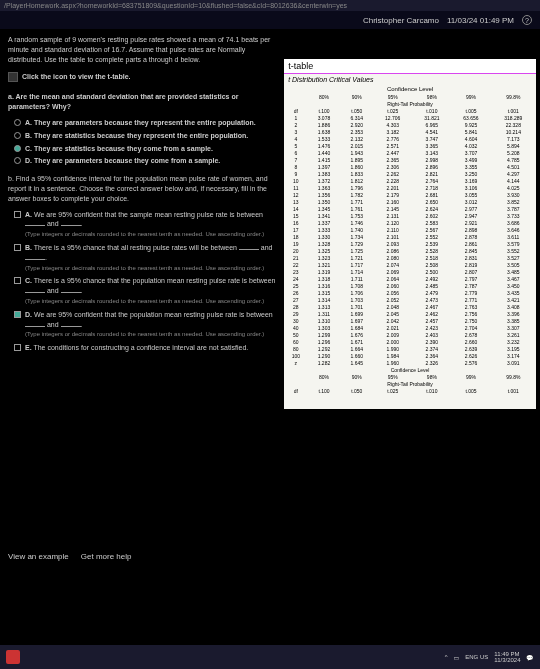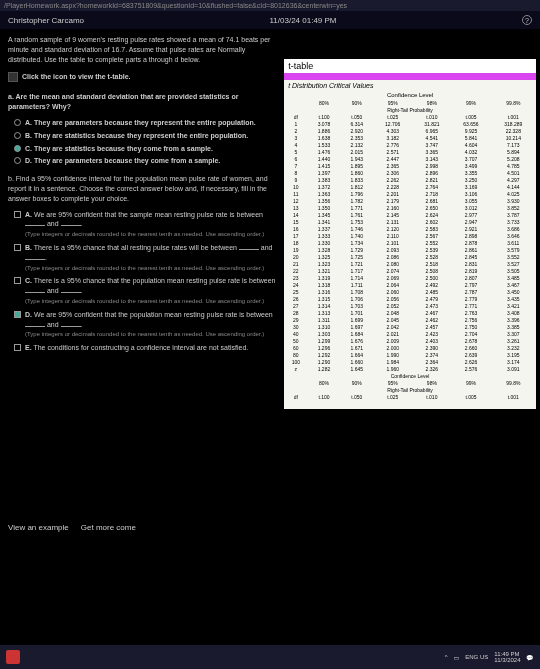--- a/index.html
+++ b/index.html
@@ -1,40 +1,40 @@
 <!DOCTYPE html>
 <html><head>
 <meta charset="utf-8">
 <style>
 *{margin:0;padding:0;box-sizing:border-box;font-family:Arial,sans-serif}
 body{width:540px;height:669px;background:#000;overflow:hidden;position:relative}
 .url-bar{background:#1a1a2e;color:#888;font-size:7px;padding:2px 4px;white-space:nowrap}
-.header{display:flex;justify-content:space-between;align-items:center;padding:4px 8px;background:#0a0a1a;color:#ccc;font-size:8px;gap:18px}
+.header{display:flex;justify-content:flex-end;align-items:center;padding:4px 8px;background:#0a0a1a;color:#ccc;font-size:8px;gap:8px}
 .header .help-icon{width:10px;height:10px;border:1px solid #888;border-radius:50%;display:flex;align-items:center;justify-content:center;font-size:7px}
 .main{display:flex;height:calc(100% - 50px)}
 .left-panel{width:53%;padding:6px 8px;color:#ccc;font-size:7px;line-height:1.4}
 .intro{margin-bottom:8px}
 .click-icon{display:flex;align-items:center;gap:4px;margin-bottom:10px}
 .icon-box{width:10px;height:10px;background:#333;border:1px solid #555}
 .question-a{margin-bottom:6px}
 .option{display:flex;align-items:flex-start;gap:4px;margin-bottom:3px;padding-left:6px}
 .radio{width:7px;height:7px;border:1px solid #999;border-radius:50%;flex-shrink:0;margin-top:1px}
 .radio.sel{background:#4a9}
 .bold{font-weight:bold}
 .question-b{margin:8px 0 6px}
 .fill-option{display:flex;align-items:flex-start;gap:4px;margin-bottom:4px;padding-left:6px}
 .check{width:7px;height:7px;border:1px solid #999;flex-shrink:0;margin-top:1px}
 .check.sel{background:#4a9}
 .fill-text{flex:1}
 .hint{color:#888;font-size:6px}
 .blank{display:inline-block;width:20px;border-bottom:1px solid #999;height:7px}
-.bottom-links{position:absolute;bottom:137px;left:8px;display:flex;gap:12px;font-size:8px;color:#ccc}
+.bottom-links{position:absolute;bottom:108px;left:8px;display:flex;gap:12px;font-size:8px;color:#ccc}
 .bottom-links span{cursor:pointer}
 .right-panel{width:47%;background:#f5f5f0;color:#000;font-size:5px;position:relative;margin-top:30px;margin-right:4px;height:350px;overflow:hidden}
-.t-title{background:#fff;padding:2px 4px;font-size:9px;color:#000;border-bottom:7px solid #d946ef}
+.t-title{background:#fff;padding:2px 4px;font-size:9px;color:#000;border-bottom:1px solid #d946ef}
 .dist-title{padding:2px 4px;font-size:7px;font-style:italic}
 .conf-label{text-align:center;font-size:6px;padding:1px}
 .t-table{width:100%;border-collapse:collapse;font-size:5px}
 .t-table th,.t-table td{padding:0.5px 1px;text-align:center;border:none}
 .t-table th{font-weight:normal}
 .area-label{text-align:center;font-size:5px}
 .taskbar{position:absolute;bottom:0;left:0;right:0;height:24px;background:#1a1a2e;display:flex;align-items:center;justify-content:space-between;padding:0 6px;font-size:7px;color:#ccc}
 .tb-left{display:flex;gap:4px;align-items:center}
 .tb-icon{width:14px;height:14px;background:#c33;border-radius:2px}
 .tb-right{display:flex;gap:6px;align-items:center;font-size:6px}
@@ -480,21 +480,21 @@
             <th>t.005</th>
             <th>t.001</th>
           </tr>
     </tfoot>
   </table>
 </div>
 </div>
 
 <div class="bottom-links">
   <span>View an example</span>
-  <span>Get more come</span>
+  <span>Get more help</span>
 </div>
 
 <div class="black-bottom"></div>
 
 <div class="taskbar">
   <div class="tb-left">
     <div class="tb-icon"></div>
   </div>
   <div class="tb-right">
     <span>^</span>

